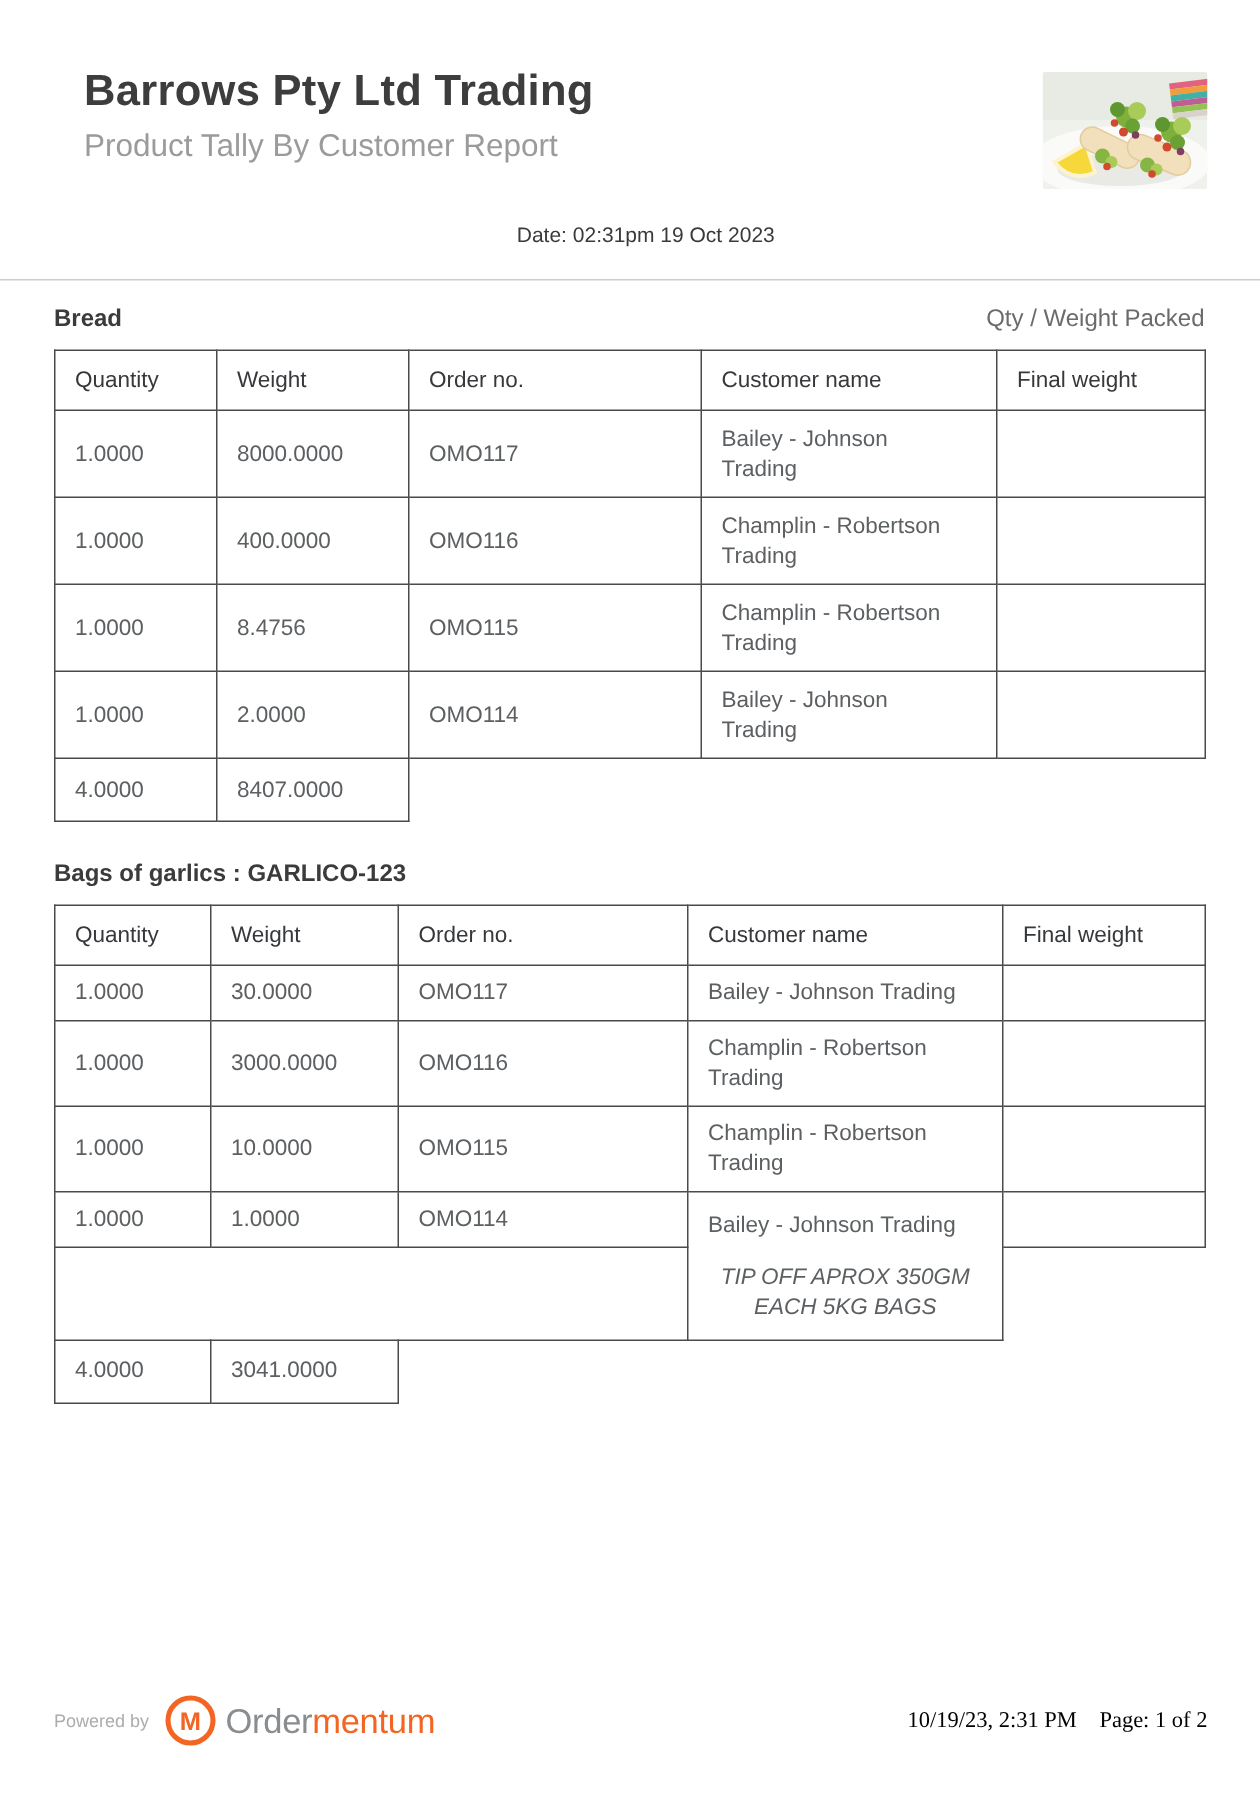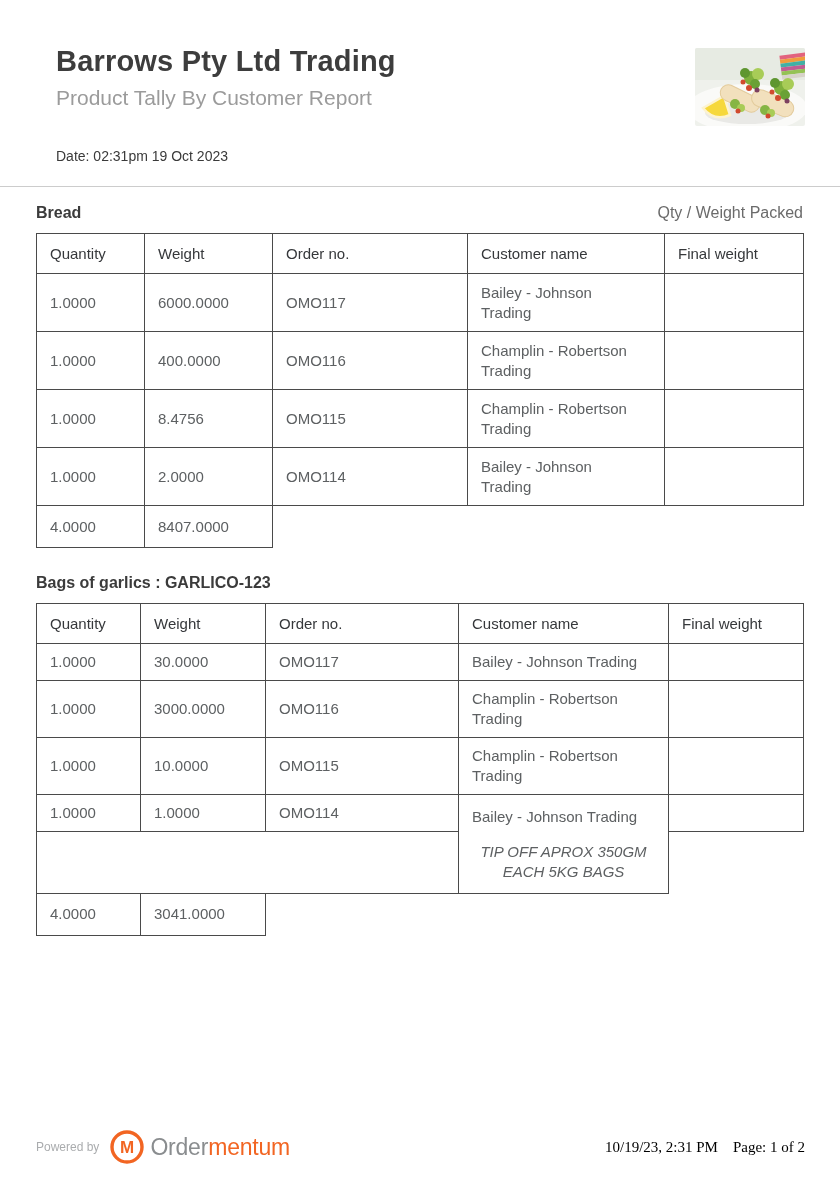--- a/index.html
+++ b/index.html
@@ -4,21 +4,21 @@
 <style>
   html,body { margin:0; padding:0; background:#fff; }
   body { width:840px; height:1200px; font-family:"Liberation Sans","DejaVu Sans",sans-serif;
          -webkit-font-smoothing:antialiased; }
   .page { position:relative; width:840px; height:1200px; overflow:hidden; background:#fff; }
 
   
   .header { position:relative; height:186px; box-sizing:border-box; padding:44px 35px 0 56px; }
   .title { font-size:29px; font-weight:600; color:var(--text-dark,#3d3d3d); line-height:34px; letter-spacing:0.2px; }
   .subtitle { font-size:21px; font-weight:400; color:var(--subtitle-gray,#9b9b9b); line-height:26px; margin-top:7px; }
-  .date-line { margin-top:36px; font-size:14px; color:#3a3a3a; line-height:18px; }
+  .date-line { margin-top:36px; font-size:14px; color:#3a3a3a; line-height:18px;text-align:center; }
   .photo { position:absolute; top:48px; right:35px; width:110px; height:78px; border-radius:2px; overflow:hidden; }
   .divider { border-top:1px solid #cccccc; width:840px; }
 
   
   .content { padding:0 37px 0 36px; }
   .category-row { display:flex; justify-content:space-between; align-items:baseline; margin-top:17px; }
   .category-label { font-size:16px; font-weight:600; color:#3b3b3b; }
   .packed-label { font-size:16px; font-weight:400; color:#6b6b6b; }
   .product-heading { margin:30px 0 0 0; font-size:16px; font-weight:600; color:#3b3b3b; }
   .product-heading.second { margin-top:26px; }
@@ -129,21 +129,21 @@
       <tbody>
           <tr class="header-row">
             <th>Quantity</th>
             <th>Weight</th>
             <th>Order no.</th>
             <th>Customer name</th>
             <th>Final weight</th>
           </tr>
           <tr class="data-row">
             <td class="cell">1.0000</td>
-            <td class="cell">6000.0000</td>
+            <td class="cell">8000.0000</td>
             <td class="cell">OMO117</td>
             <td class="cell customer-cell"><span class="wrap">Bailey - Johnson Trading</span></td>
             <td class="cell"></td>
           </tr>
           <tr class="data-row">
             <td class="cell">1.0000</td>
             <td class="cell">400.0000</td>
             <td class="cell">OMO116</td>
             <td class="cell customer-cell"><span class="wrap">Champlin - Robertson Trading</span></td>
             <td class="cell"></td>

